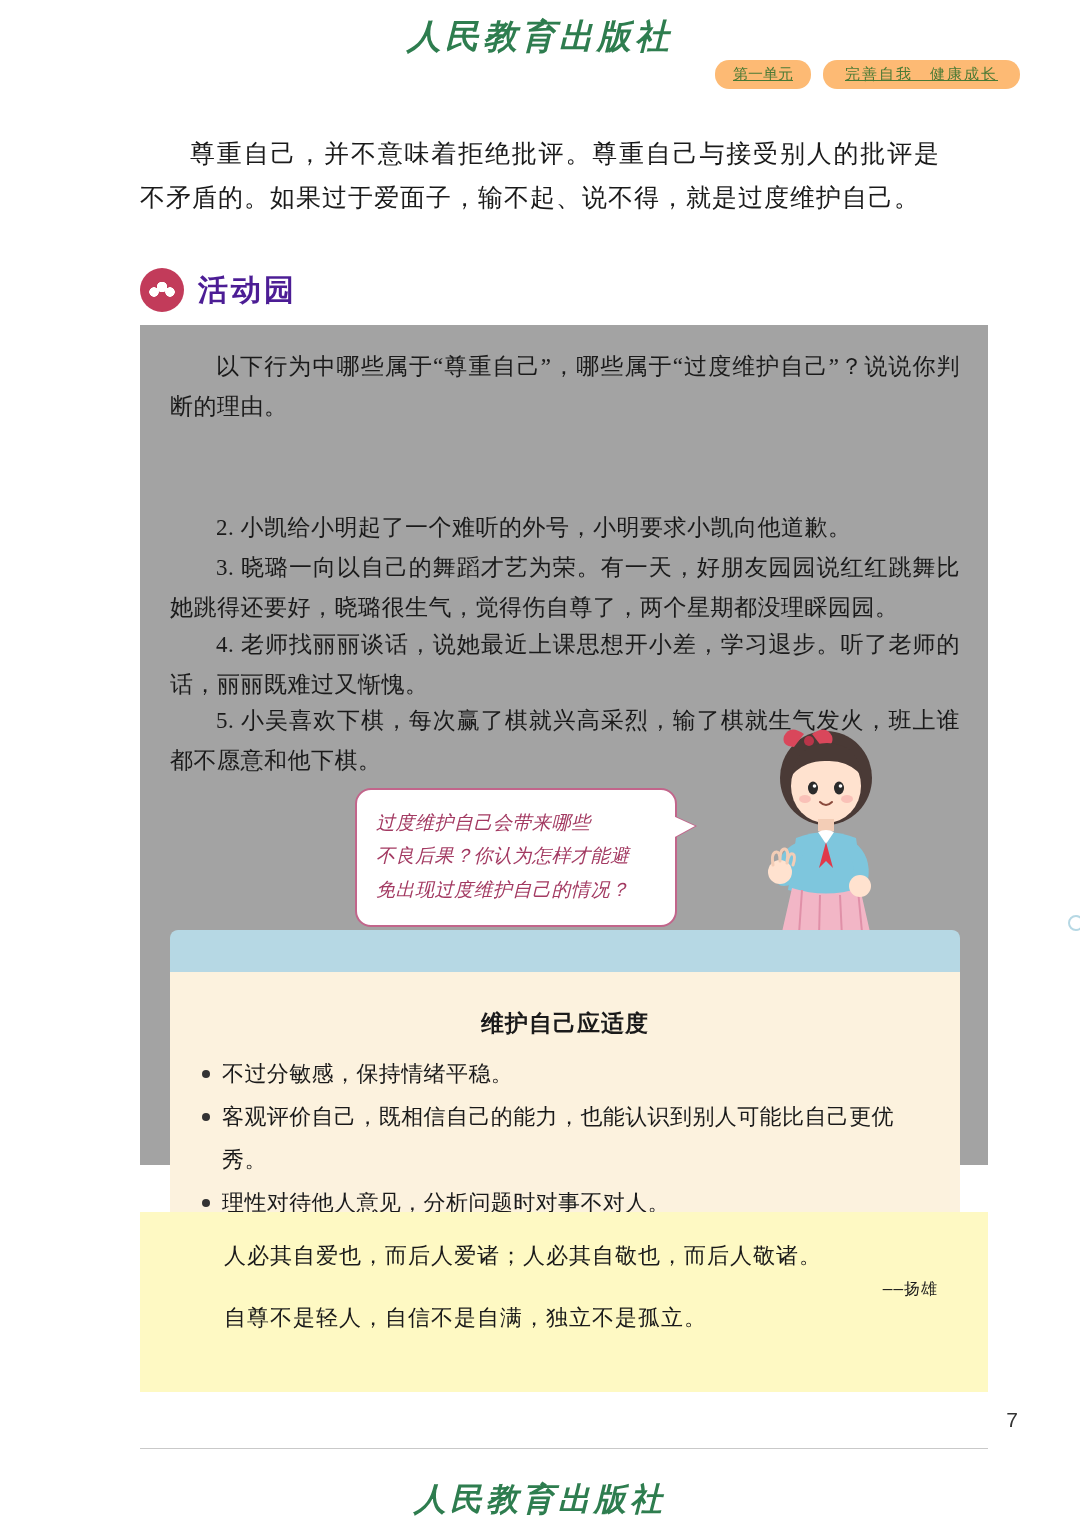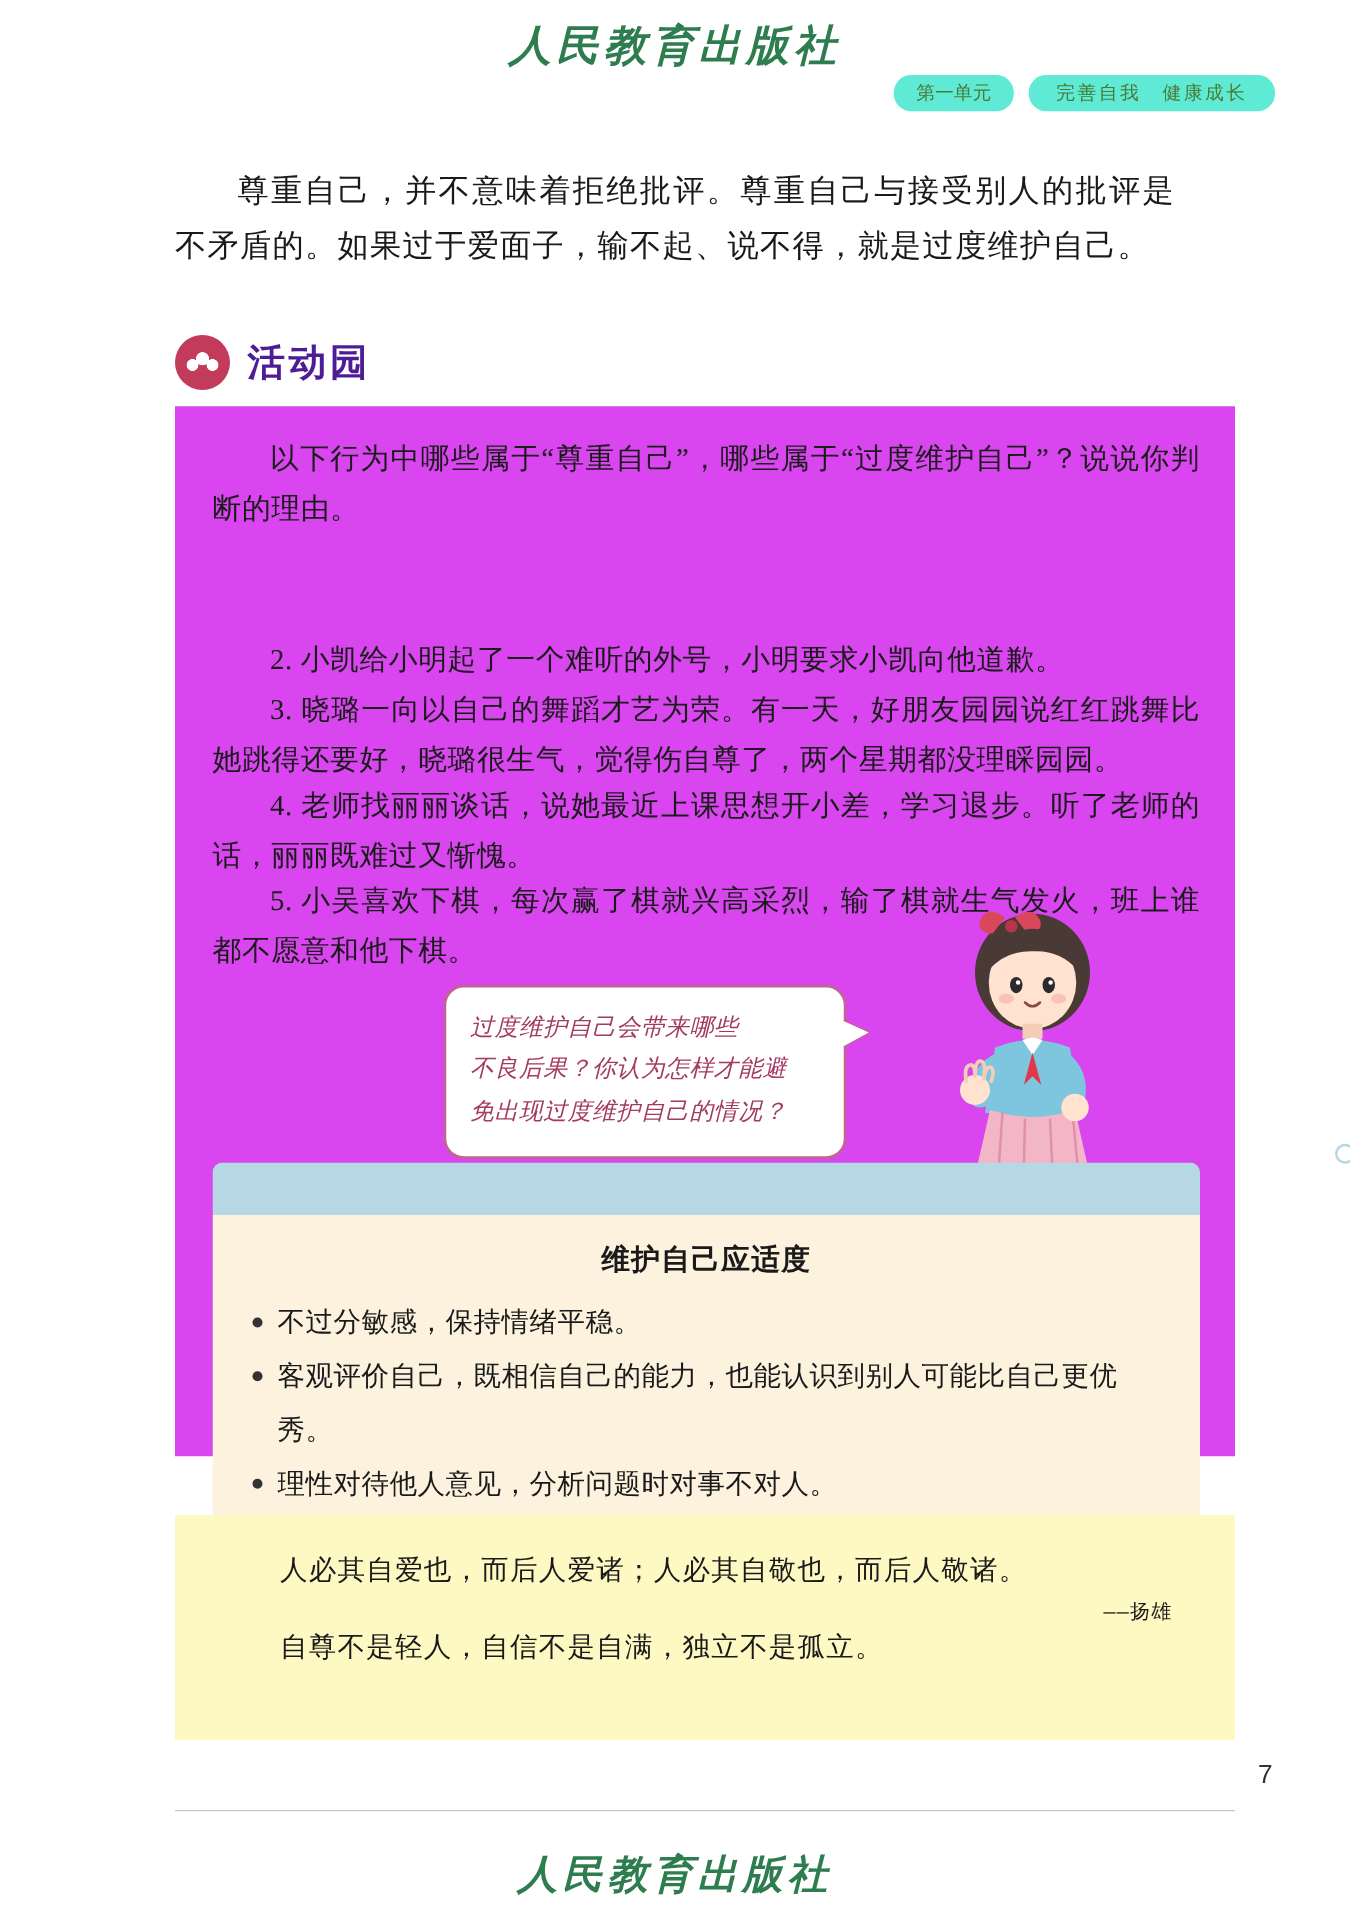--- a/index.html
+++ b/index.html
@@ -37,27 +37,28 @@
   }
   .unit-tags {
     position: absolute;
     top: 60px;
     right: 60px;
     display: flex;
     align-items: center;
     gap: 12px;
   }
   .tag {
-    background: #5eead4;
+    background: #fdba74;
     color: #4a7a35;
     border-radius: 14px;
     padding: 5px 18px;
     font-size: 15px;
     font-family: "Liberation Sans", sans-serif;
     white-space: nowrap;
+    text-decoration: underline;
   }
   .tag.tag-wide { padding: 5px 22px; letter-spacing: 2px;}
 
   
   .intro-para {
     position: absolute;
     top: 132px;
     left: 140px;
     width: 800px;
     font-size: 25px;
@@ -101,21 +102,21 @@
     font-family: "Liberation Sans", sans-serif;
   }
 
   
   .activity-box {
     position: absolute;
     top: 325px;
     left: 140px;
     width: 848px;
     height: 840px;
-    background: #d946ef;
+    background: #a3a3a3;
   }
   .act-para {
     position: absolute;
     left: 30px;
     width: 790px;
     font-size: 23px;
     line-height: 1.72;
     letter-spacing: 0.5px;
     text-align: justify;
   }
@@ -193,21 +194,21 @@
   }
   .summary-body {
     background: #fcf2de;
     padding: 16px 26px 22px 26px;
   }
   .summary-title {
     text-align: center;
     font-size: 23px;
     font-weight: bold;
     letter-spacing: 1px;
-    margin: 4px 0 14px 0;
+    margin: 20px 0 14px 0;
     font-family: "Liberation Sans", sans-serif;
   }
   .summary-list { margin: 0; padding: 0; list-style: none; }
   .summary-list li {
     position: relative;
     font-size: 22px;
     line-height: 1.95;
     padding-left: 26px;
     letter-spacing: 0.4px;
   }

